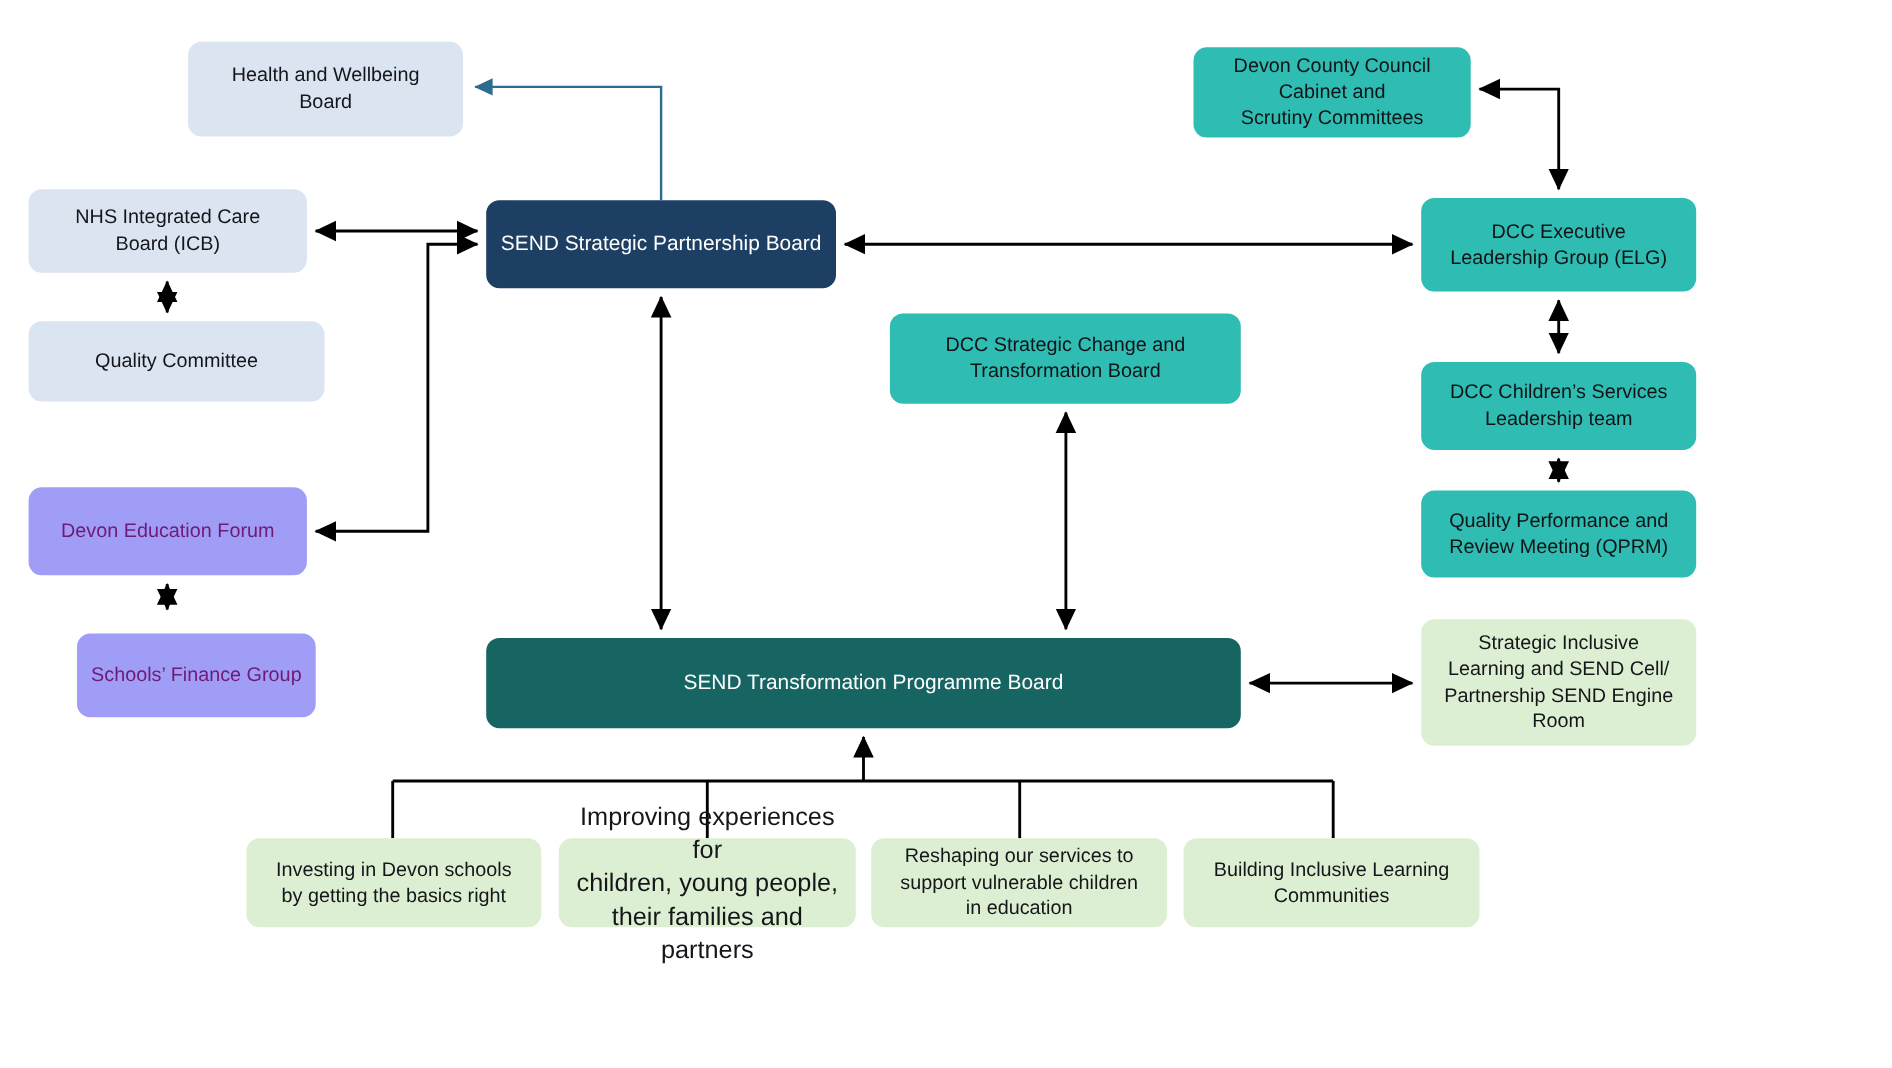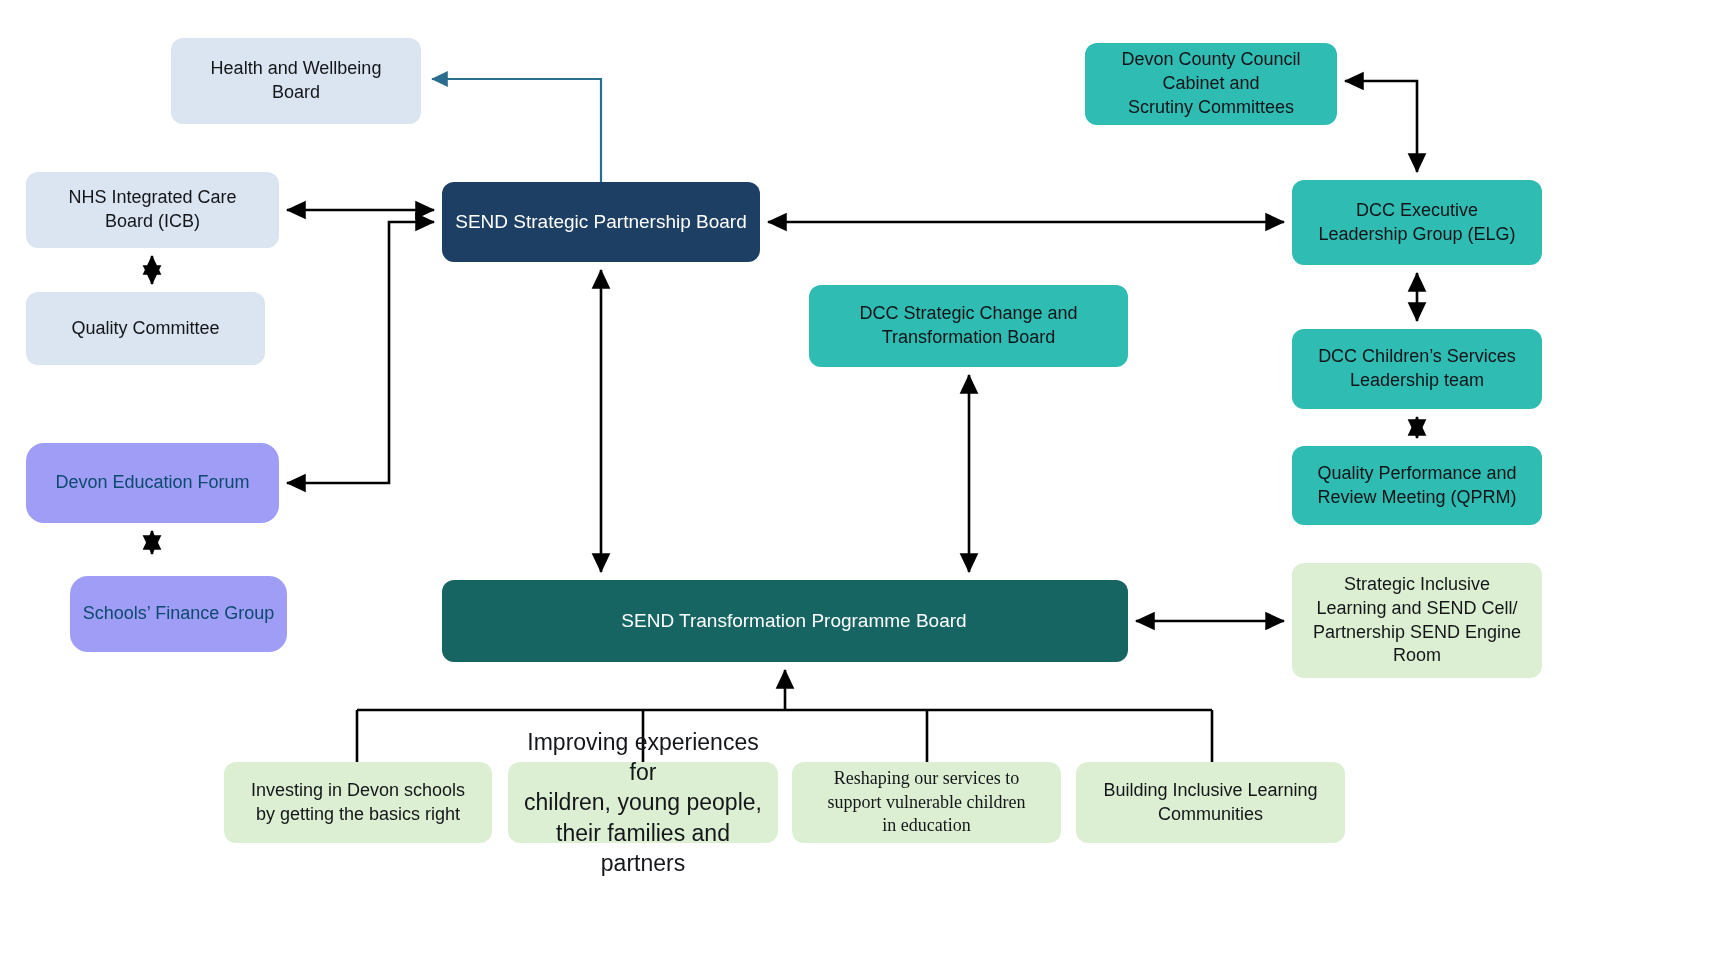--- a/index.html
+++ b/index.html
@@ -36,21 +36,21 @@
     border-radius: 12px;
     line-height: 1.32;
     padding: 6px 10px;
     white-space: pre-line;
     z-index: 2;
   }
   .n-lightblue { background: #dbe5f1; color: #14161a; }
   .n-navy      { background: #1d3f63; color: #ffffff; }
   .n-teal      { background: #2fbcb3; color: #111417; }
   .n-darkteal  { background: #176563; color: #ffffff; }
-  .n-purple    { background: #9f9df6; color: #0c4a6e; border-radius: 18px; }
+  .n-purple    { background: #9f9df6; color: #701a75; }
   .n-green     { background: #ddefd2; color: #14161a; }
 </style>
 </head>
 <body>
 
 <div id="canvas">
 
   <svg id="edges" viewBox="0 0 1720 971" width="1720" height="971" xmlns="http://www.w3.org/2000/svg">
     <defs>
       <marker id="ah-black" markerWidth="9" markerHeight="9" refX="7.2" refY="4.5" orient="auto" markerUnits="strokeWidth">
@@ -121,21 +121,21 @@
       <path d="M1212,710 L1212,762" fill="none" stroke="#000000" stroke-width="2.6"></path>
     </g>
   </svg>
 
   <div class="node n-lightblue" style="left:26px;top:172px;width:253px;height:76px;font-size:18px;">NHS Integrated Care
 Board (ICB)</div>
 
   <div class="node n-lightblue" style="left:171px;top:38px;width:250px;height:86px;font-size:18px;">Health and Wellbeing
 Board</div>
 
-  <div class="node n-lightblue" style="left:26px;top:292px;width:239px;height:73px;font-size:18px;">Quality Committee</div>
+  <div class="node n-lightblue" style="left:26px;top:292px;width:269px;height:73px;font-size:18px;">Quality Committee</div>
 
   <div class="node n-purple" style="left:26px;top:443px;width:253px;height:80px;font-size:18px;">Devon Education Forum</div>
 
   <div class="node n-purple" style="left:26px;top:576px;width:217px;height:76px;font-size:18px;margin-left:44px;">Schools’ Finance Group</div>
 
   <div class="node n-navy" style="left:442px;top:182px;width:318px;height:80px;font-size:19px;">SEND Strategic Partnership Board</div>
 
   <div class="node n-teal" style="left:809px;top:285px;width:319px;height:82px;font-size:18px;">DCC Strategic Change and
 Transformation Board</div>
 
@@ -159,20 +159,20 @@
 Partnership SEND Engine
 Room</div>
 
   <div class="node n-green" style="left:224px;top:762px;width:268px;height:81px;font-size:18px;">Investing in Devon schools
 by getting the basics right</div>
 
   <div class="node n-green" style="left:508px;top:762px;width:270px;height:81px;font-size:23px;">Improving experiences for
 children, young people,
 their families and partners</div>
 
-  <div class="node n-green" style="left:792px;top:762px;width:269px;height:81px;font-size:18px;font-family:Liberation Serif, serif;">Reshaping our services to
+  <div class="node n-green" style="left:792px;top:762px;width:269px;height:81px;font-size:18px;">Reshaping our services to
 support vulnerable children
 in education</div>
 
   <div class="node n-green" style="left:1076px;top:762px;width:269px;height:81px;font-size:18px;">Building Inclusive Learning
 Communities</div>
 
 </div>
 
 </body></html>

